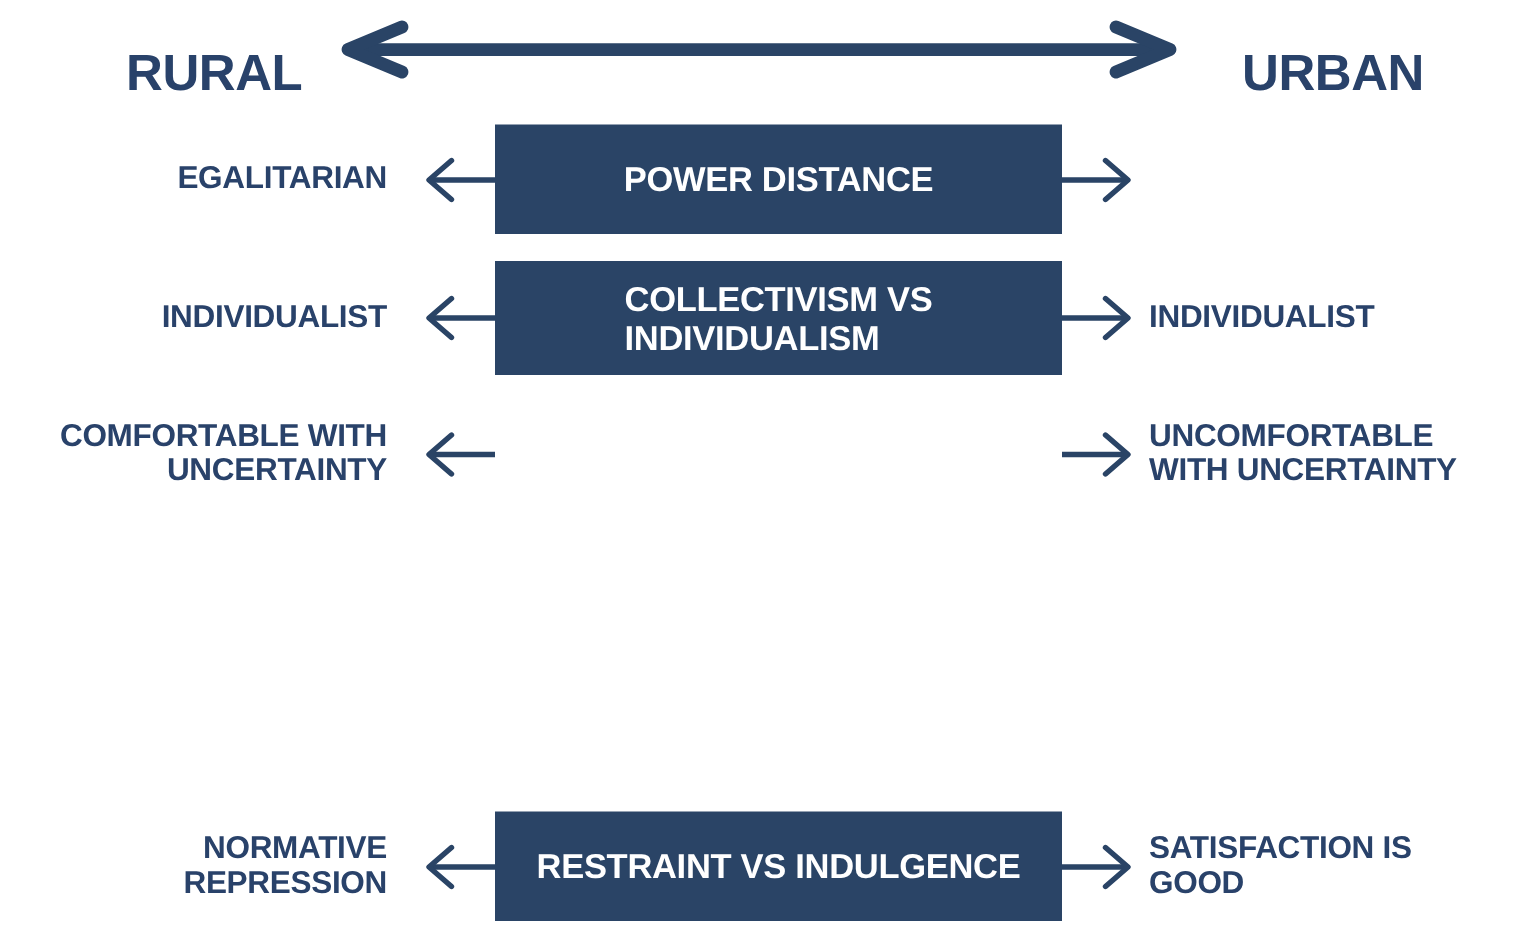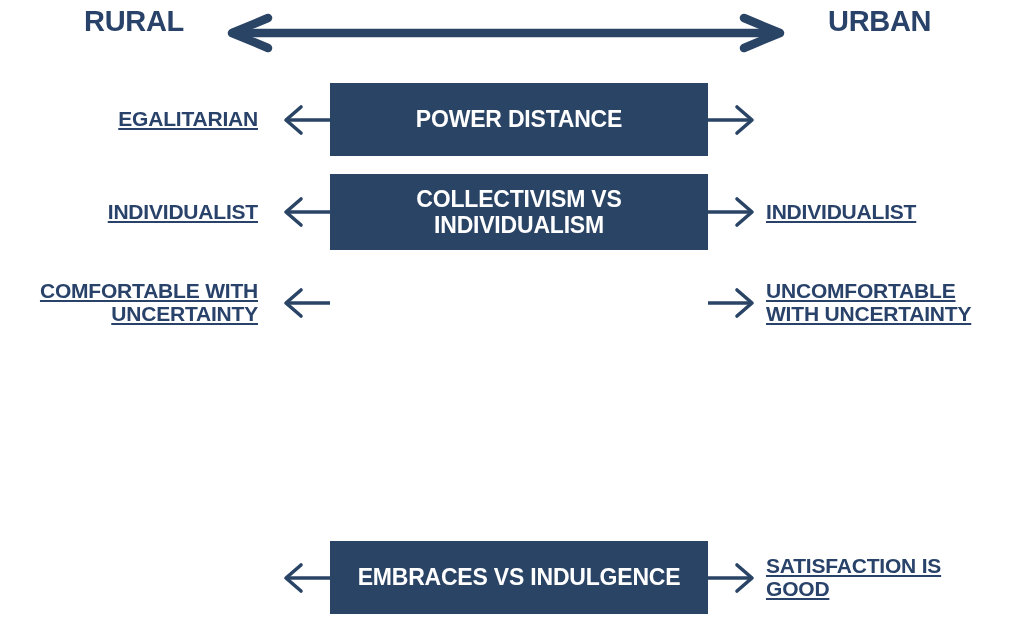--- a/index.html
+++ b/index.html
@@ -7,25 +7,25 @@
     position: relative;
     width: 1024px;
     height: 627px;
     background: var(--background, #ffffff);
     font-family: "Liberation Sans", sans-serif;
     overflow: hidden;
   }
   
   .header-label {
     position: absolute;
-    top: 0;
+    top: 28px;
     height: 42px;
     display: flex;
     align-items: center;
-    font-size: 29px;
+    font-size: 34px;
     font-weight: bold;
     letter-spacing: -0.3px;
     color: var(--label, #29426a);
     text-align: right;
   }
   .header-label.rural { left: 84px; }
   .header-label.urban { left: 828px; }
   .header-arrow {
     position: absolute;
     left: 200px;
@@ -45,35 +45,33 @@
     position: absolute;
     top: 0; height: 100%;
     display: flex;
     align-items: center;
     font-size: 21px;
     font-weight: bold;
     letter-spacing: -0.2px;
     line-height: 1.06;
     color: var(--label, #29426a);
     white-space: pre-line;
-    text-decoration: underline;
   }
   .side-label.left  { left: 0;    width: 258px; justify-content: flex-end; text-align: right; }
   .side-label.right { left: 766px; width: 252px; justify-content: flex-start; text-align: left; }
 
   .dim-box {
     position: absolute;
     left: 330px;
     width: 378px;
     top: 0; height: 100%;
     background: var(--navy, #2a4466);
     display: flex;
     align-items: center;
     justify-content: center;
-    text-align: center;
   }
   .dim-box .dim-text {
     color: #ffffff;
     font-size: 23px;
     font-weight: bold;
     letter-spacing: -0.2px;
     line-height: 1.15;
     white-space: pre-line;
     padding: 0 8px;
   }
@@ -142,26 +140,28 @@
       <line x1="0" y1="17" x2="42" y2="17"></line>
         <polyline points="29,4 44,17 29,30"></polyline>
     </svg>
     <div class="side-label right">UNCOMFORTABLE
 WITH UNCERTAINTY</div>
   </div>
 
 
 
   <div class="row row-6">
+    <div class="side-label left">NORMATIVE
+REPRESSION</div>
     <svg class="row-arrow left" width="48" height="34" viewBox="0 0 48 34" fill="none" stroke="currentColor" stroke-width="3.6" stroke-linecap="round" stroke-linejoin="round">
       <line x1="48" y1="17" x2="6" y2="17"></line>
         <polyline points="19,4 4,17 19,30"></polyline>
     </svg>
     <div class="dim-box">
-      <span class="dim-text">EMBRACES VS INDULGENCE</span>
+      <span class="dim-text">RESTRAINT VS INDULGENCE</span>
     </div>
     <svg class="row-arrow right" width="48" height="34" viewBox="0 0 48 34" fill="none" stroke="currentColor" stroke-width="3.6" stroke-linecap="round" stroke-linejoin="round">
       <line x1="0" y1="17" x2="42" y2="17"></line>
         <polyline points="29,4 44,17 29,30"></polyline>
     </svg>
     <div class="side-label right">SATISFACTION IS
 GOOD</div>
   </div>
 
 </div>

